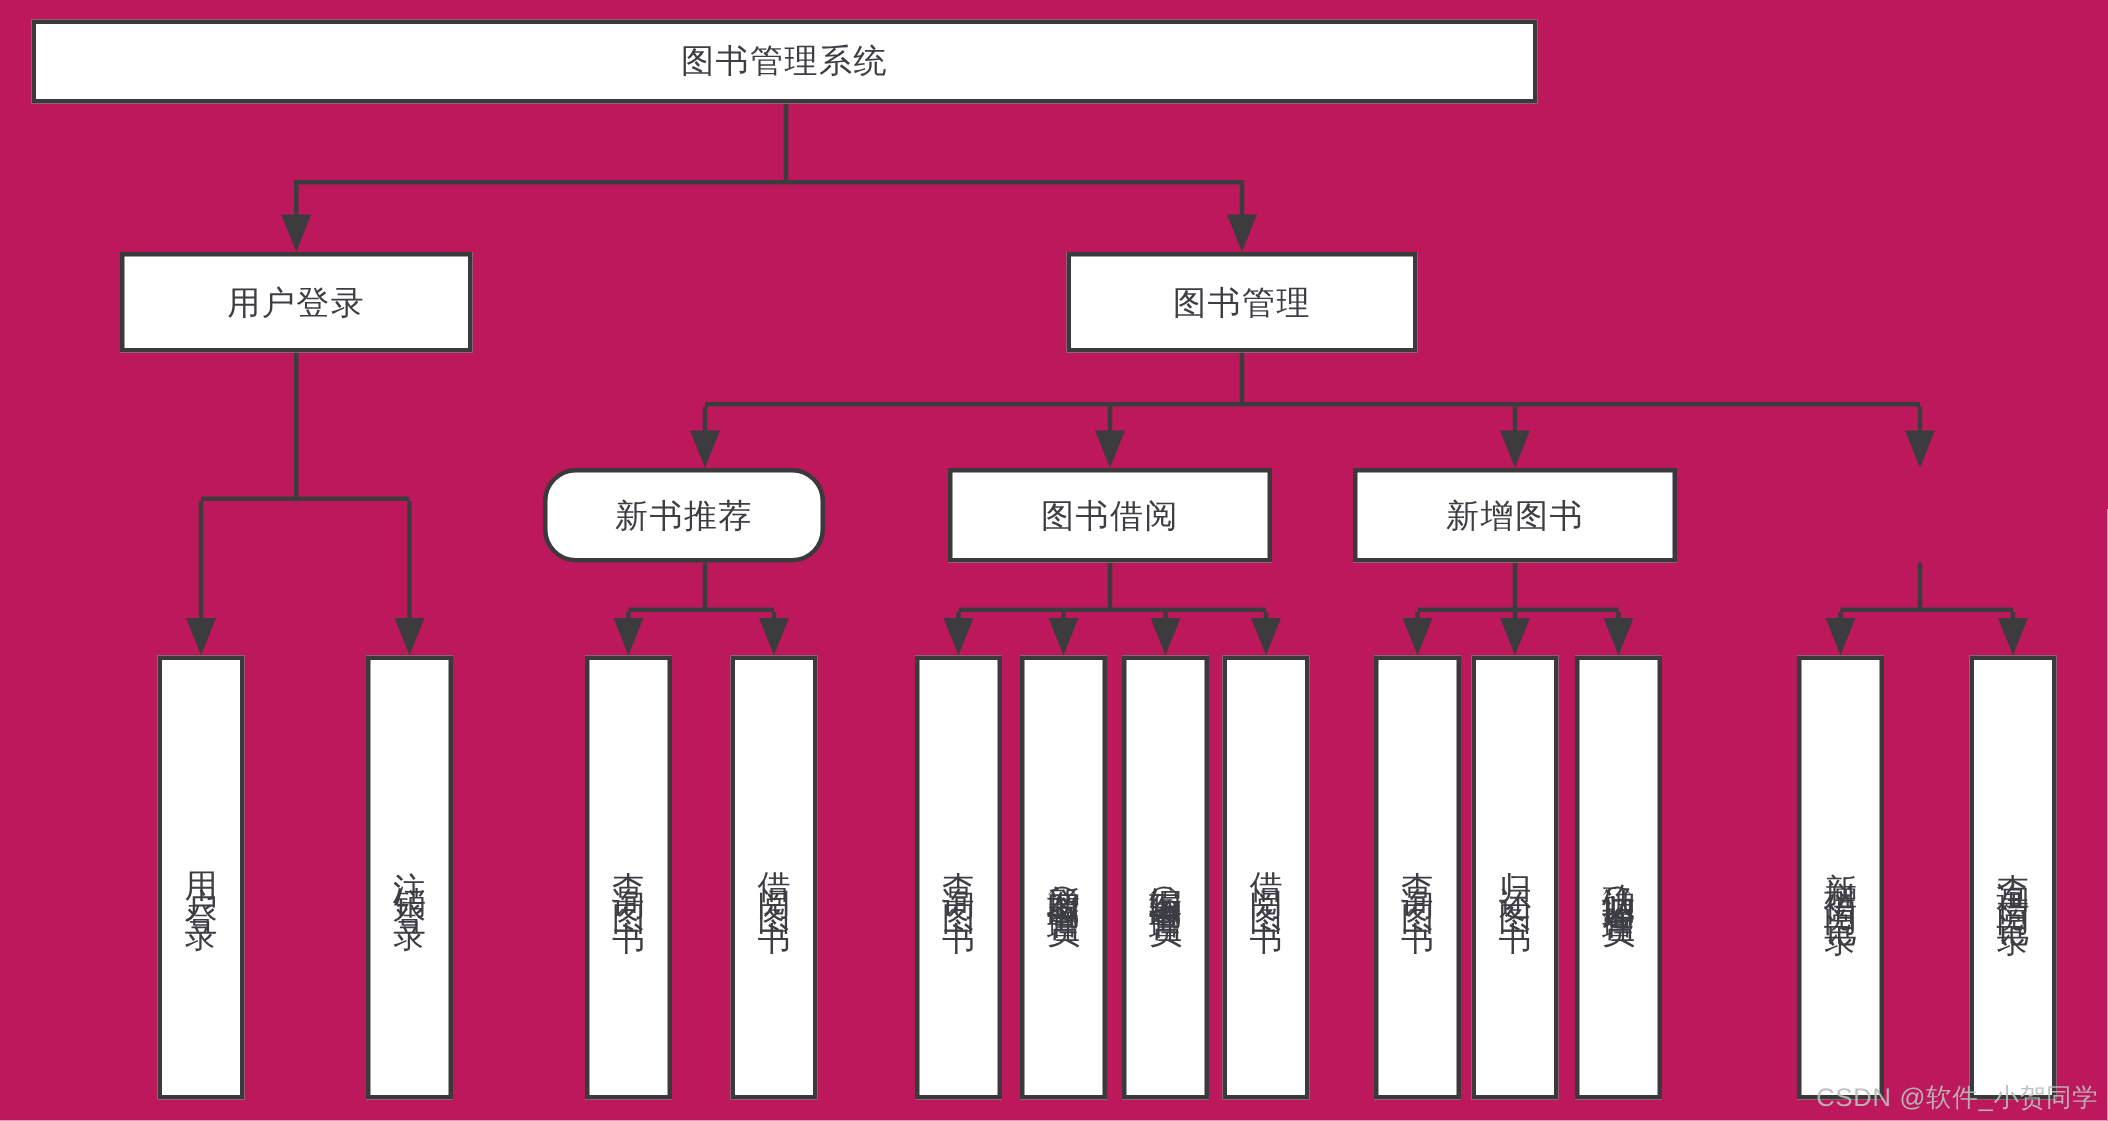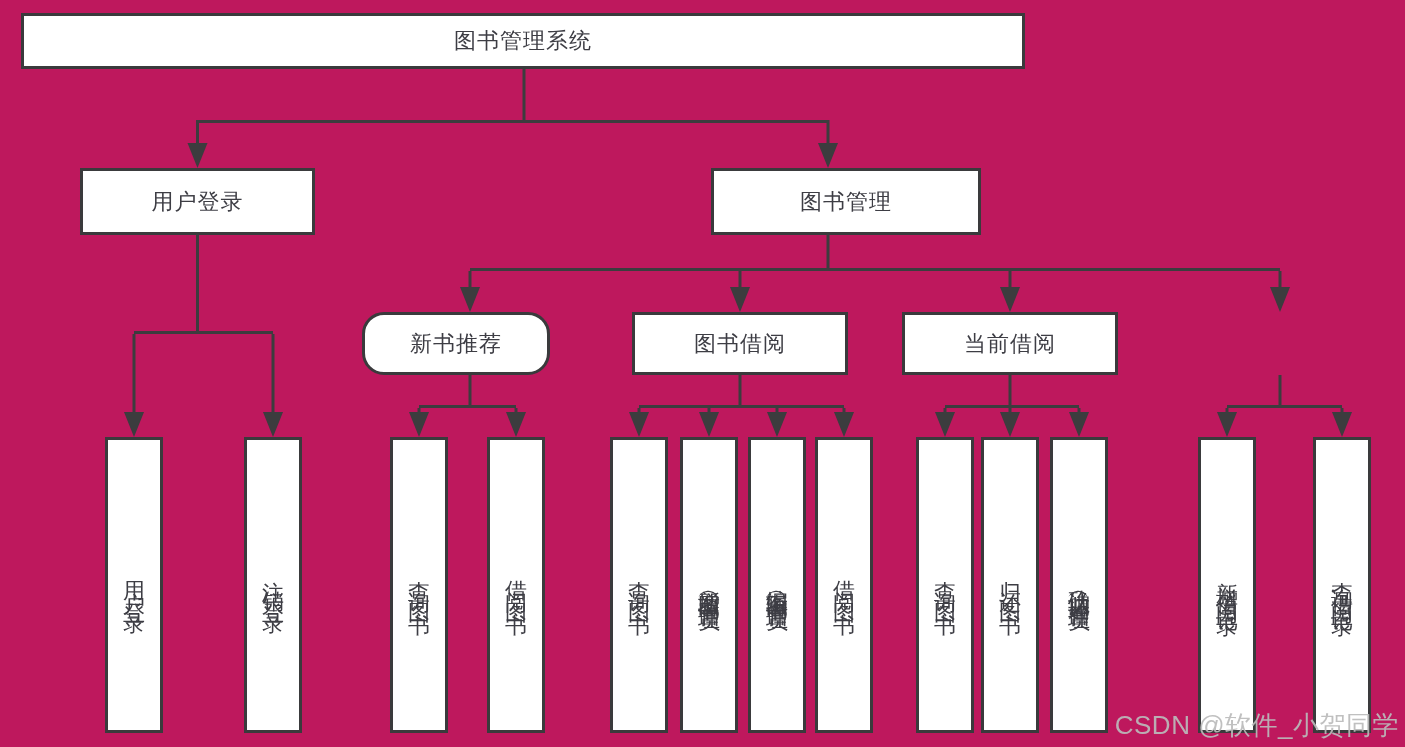--- a/index.html
+++ b/index.html
@@ -43,21 +43,21 @@
     font-size: 22px;
     letter-spacing: 11px;
     line-height: 1;
   }
   .node.leaf span.med { letter-spacing: 7px; }
   .node.leaf span.tight { letter-spacing: 3px; }
   .watermark {
     position: absolute;
     right: 6px;
     bottom: 4px;
-    font-size: 26px;
+    font-size: 17px;
     color: rgba(187, 187, 187, 0.92);
     letter-spacing: 0.5px;
     z-index: 3;
     white-space: nowrap;
   }
 </style>
 </head>
 <body>
 
 <div class="stage">
@@ -99,32 +99,32 @@
     <polygon fill="#3c3c3e" stroke="none" points="1332,412 1352,412 1342,437"></polygon>
   </svg>
 
   <div class="node h" style="left:21px; top:13px; width:1004px; height:56px;">
     <span>图书管理系统</span>
   </div>
 
   <div class="node h" style="left:80px; top:168px; width:235px; height:67px;">
     <span>用户登录</span>
   </div>
-  <div class="node h" style="left:711px; top:168px; width:270px; height:67px;">
+  <div class="node h" style="left:711px; top:168px; width:234px; height:67px;">
     <span>图书管理</span>
   </div>
 
   <div class="node h" style="left:362px; top:312px; width:188px; height:63px;border-radius:22px;">
     <span>新书推荐</span>
   </div>
   <div class="node h" style="left:632px; top:312px; width:216px; height:63px;">
     <span>图书借阅</span>
   </div>
   <div class="node h" style="left:902px; top:312px; width:216px; height:63px;">
-    <span>当前借阅</span>
+    <span>新增图书</span>
   </div>
 
   <div class="node leaf" style="left:105px; top:437px; width:58px; height:296px;">
     <span>用户登录</span>
   </div>
   <div class="node leaf" style="left:244px; top:437px; width:58px; height:296px;">
     <span>注销登录</span>
   </div>
 
   <div class="node leaf" style="left:390px; top:437px; width:58px; height:296px;">

